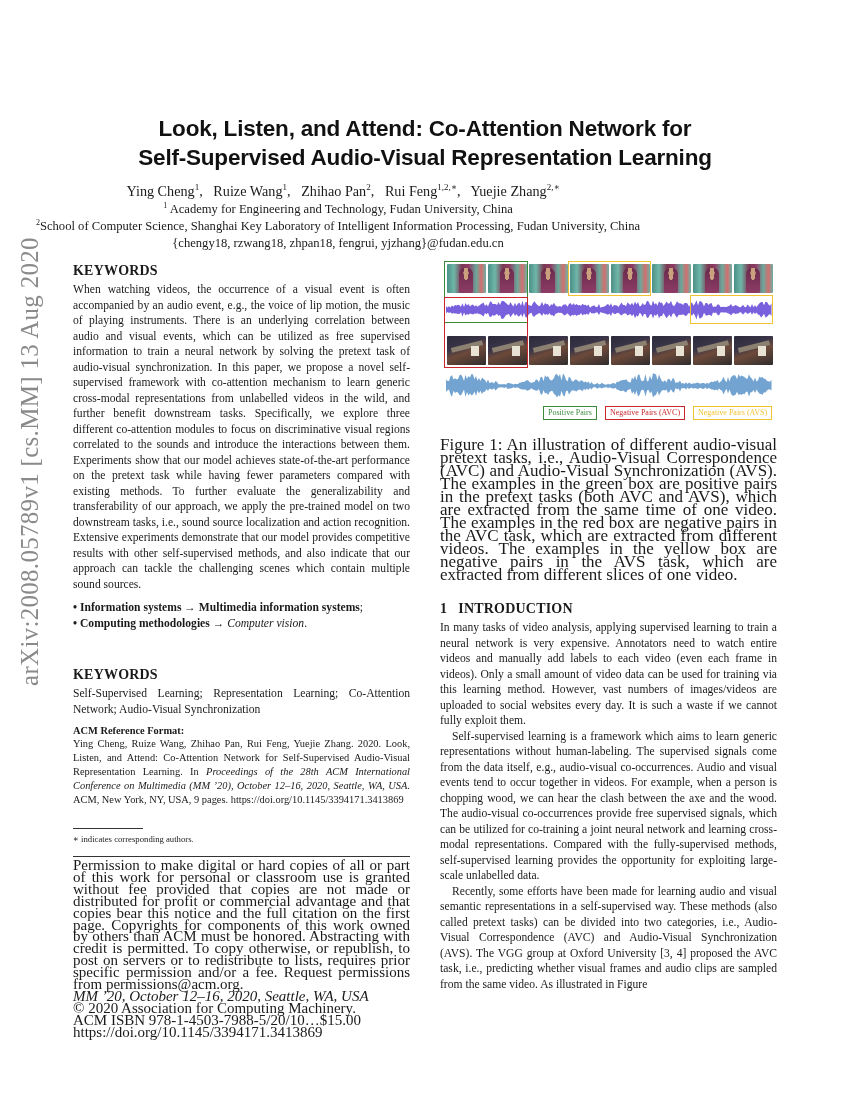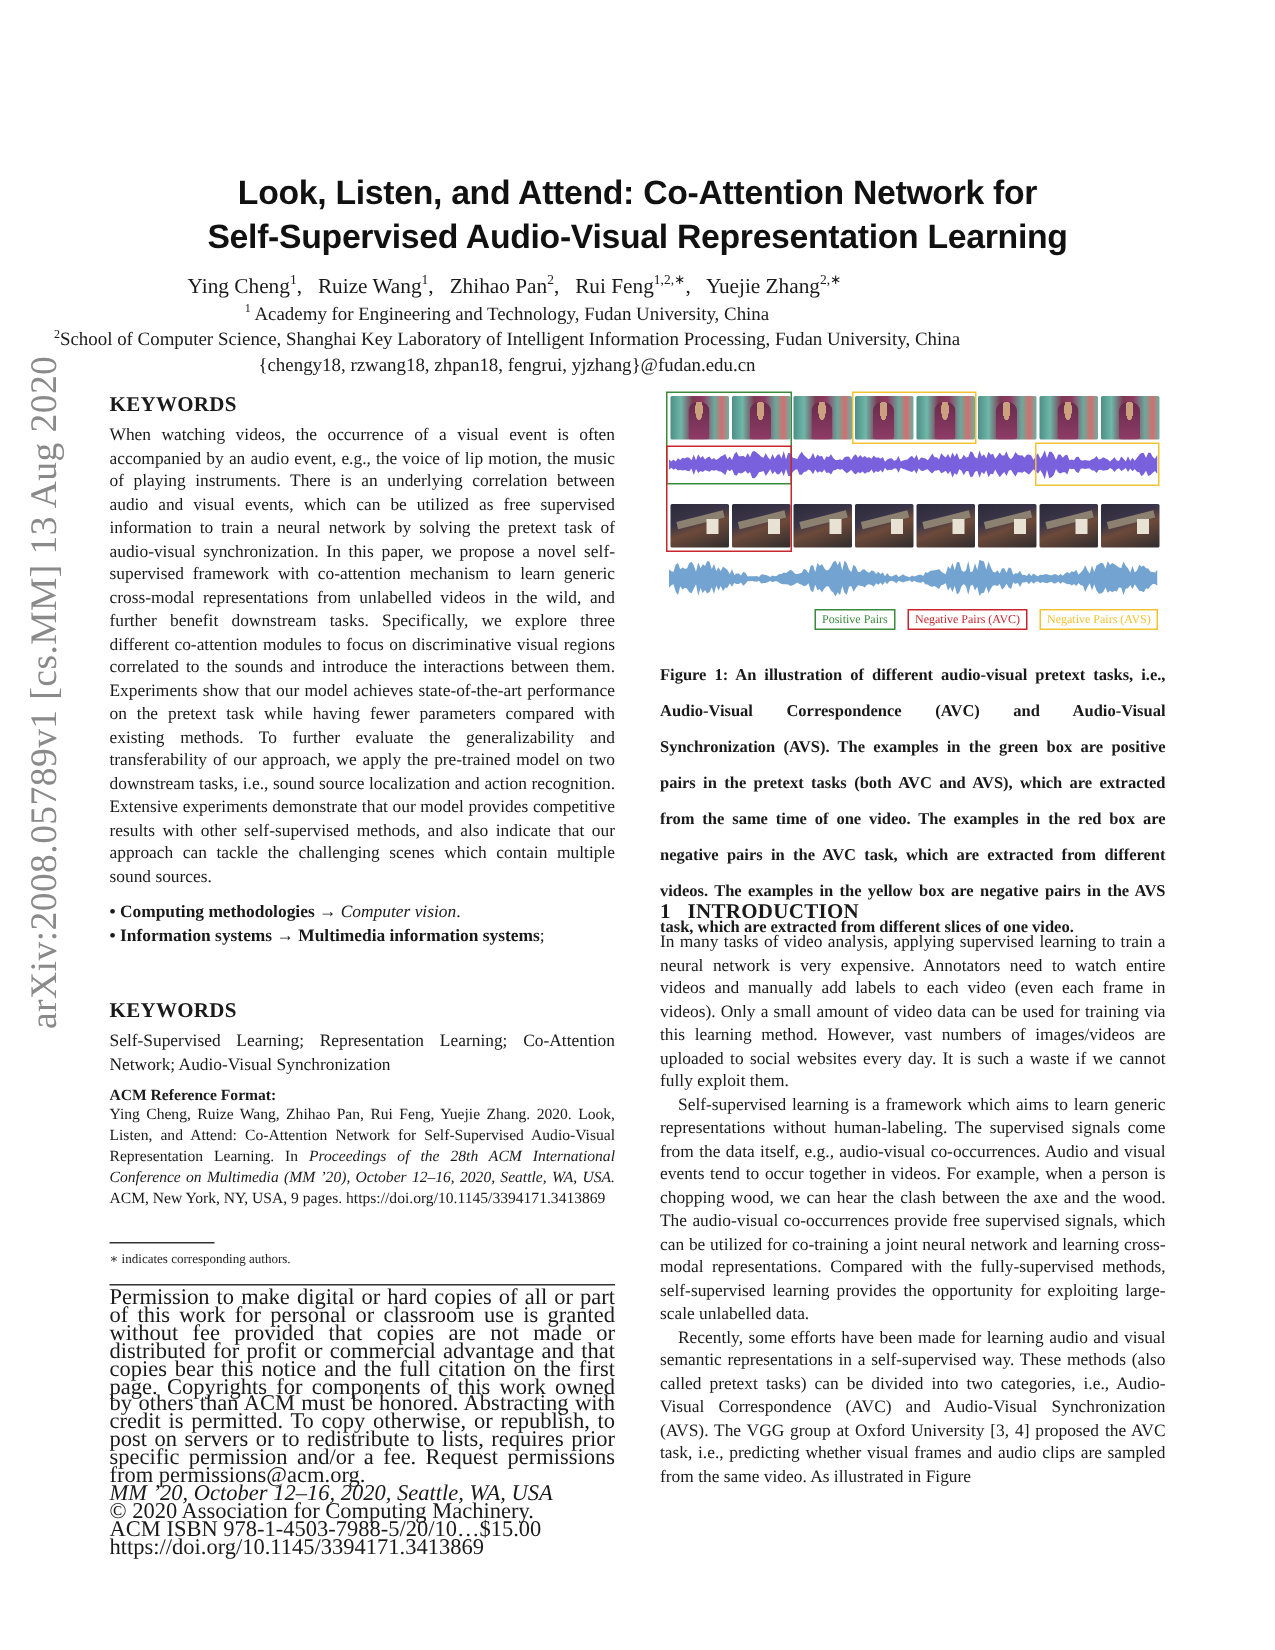--- a/index.html
+++ b/index.html
@@ -2,21 +2,21 @@
 <html><head>
 <meta charset="utf-8">
 <style>
   html,body{margin:0;padding:0;background:#fff;}
   body{width:850px;height:1100px;position:relative;overflow:hidden;
        font-family:"Liberation Serif","DejaVu Serif",serif;color:#1a1a1a;}
   .abs{position:absolute;}
   .title{left:0;width:850px;top:114px;text-align:center;
          font-family:"Liberation Sans","DejaVu Sans",sans-serif;font-weight:bold;
          font-size:22.5px;line-height:29px;letter-spacing:-0.2px;color:#111;}
-  .authors{left:0;width:686px;top:182px;text-align:center;font-size:14.2px;line-height:18px;font-family:Liberation Serif, serif;}
+  .authors{left:0;width:686px;top:182px;text-align:center;font-size:14.2px;line-height:18px;}
   .authors sup{font-size:9px;vertical-align:6px;line-height:0;}
   .affil{left:0;width:676px;text-align:center;font-size:12.6px;line-height:16px;}
   .affil sup{font-size:8px;vertical-align:5px;line-height:0;}
   .arxiv{left:16px;top:686px;transform-origin:0 0;transform:rotate(-90deg);
          font-size:25px;color:#8a8a8a;white-space:nowrap;letter-spacing:0.3px;
          font-family:"Liberation Serif","DejaVu Serif",serif;}
   .col{position:absolute;width:337px;font-size:11.6px;line-height:15.5px;text-align:justify;}
   .col p{margin:0;}
   .h1{font-weight:bold;font-size:14px;line-height:18px;margin:0 0 2px 0;letter-spacing:0.2px;}
   .indent{text-indent:12px;}
@@ -35,22 +35,22 @@
   .frame.violin{background:linear-gradient(90deg,#4d8f86 0%,#6fb7a9 18%,#7b3a53 38%,#8e3a62 55%,#6aa99b 75%,#d36e6e 88%,#6ab0a4 100%);}
   .frame.violin::after{content:"";position:absolute;left:12px;top:4px;width:14px;height:25px;
      background:radial-gradient(ellipse at 50% 20%,#caa07f 0 25%,transparent 26%),linear-gradient(#6a2b4c,#8d3c66);border-radius:6px 6px 2px 2px;}
   .frame.guitar{background:linear-gradient(160deg,#2b2a3a 0%,#3a3548 35%,#6d4a3a 55%,#2f2c2e 100%);}
   .frame.guitar::after{content:"";position:absolute;left:4px;top:8px;width:32px;height:5px;background:#8c8170;transform:rotate(-14deg);}
   .frame.guitar::before{content:"";position:absolute;left:24px;top:10px;width:8px;height:10px;background:#e8e2d4;z-index:1;}
   .wave{position:absolute;}
   .box{position:absolute;border-style:solid;border-width:1.4px;}
   .legend{position:absolute;font-family:Liberation Serif, serif;font-size:8px;
           line-height:12px;padding:0 4px;border:1.3px solid;white-space:nowrap;}
-  .caption{position:absolute;left:440px;top:438px;width:337px;font-size:11px;line-height:24px;
-           font-weight:bold;text-align:justify;}
+  .caption{position:absolute;left:440px;top:438px;width:337px;font-size:17px;line-height:13px;
+           font-weight:normal;text-align:justify;}
 </style>
 </head>
 <body>
 
 <div class="abs arxiv">arXiv:2008.05789v1  [cs.MM]  13 Aug 2020</div>
 
 <div class="abs title">
   <div>Look, Listen, and Attend: Co-Attention Network for</div>
   <div>Self-Supervised Audio-Visual Representation Learning</div>
 </div>
@@ -70,24 +70,24 @@
 </div>
 <div class="abs affil" style="top:235px;">{chengy18, rzwang18, zhpan18, fengrui, yjzhang}@fudan.edu.cn</div>
 
 <div class="col" style="left:73px;top:262px;">
   <div class="h1">KEYWORDS</div>
   <p>When watching videos, the occurrence of a visual event is often accompanied by an audio event, e.g., the voice of lip motion, the music of playing instruments. There is an underlying correlation between audio and visual events, which can be utilized as free supervised information to train a neural network by solving the pretext task of audio-visual synchronization. In this paper, we propose a novel self-supervised framework with co-attention mechanism to learn generic cross-modal representations from unlabelled videos in the wild, and further benefit downstream tasks. Specifically, we explore three different co-attention modules to focus on discriminative visual regions correlated to the sounds and introduce the interactions between them. Experiments show that our model achieves state-of-the-art performance on the pretext task while having fewer parameters compared with existing methods. To further evaluate the generalizability and transferability of our approach, we apply the pre-trained model on two downstream tasks, i.e., sound source localization and action recognition. Extensive experiments demonstrate that our model provides competitive results with other self-supervised methods, and also indicate that our approach can tackle the challenging scenes which contain multiple sound sources.</p>
 </div>
 
 <div class="col" style="left:73px;top:600px;">
   <div class="ccs-line">
-    <b>•</b> <b>Computing methodologies</b><span> → </span><i>Computer vision</i><span>.</span>
+    <b>•</b> <b>Information systems</b><span> → </span><b>Multimedia information systems</b><span>;</span>
   </div>
   <div class="ccs-line">
-    <b>•</b> <b>Information systems</b><span> → </span><b>Multimedia information systems</b><span>;</span>
+    <b>•</b> <b>Computing methodologies</b><span> → </span><i>Computer vision</i><span>.</span>
   </div>
 </div>
 
 <div class="col" style="left:73px;top:666px;">
   <div class="h1">KEYWORDS</div>
   <p>Self-Supervised Learning; Representation Learning; Co-Attention Network; Audio-Visual Synchronization</p>
 </div>
 
 <div class="col" style="left:73px;top:724px;">
   <div class="refhead">ACM Reference Format:</div>

